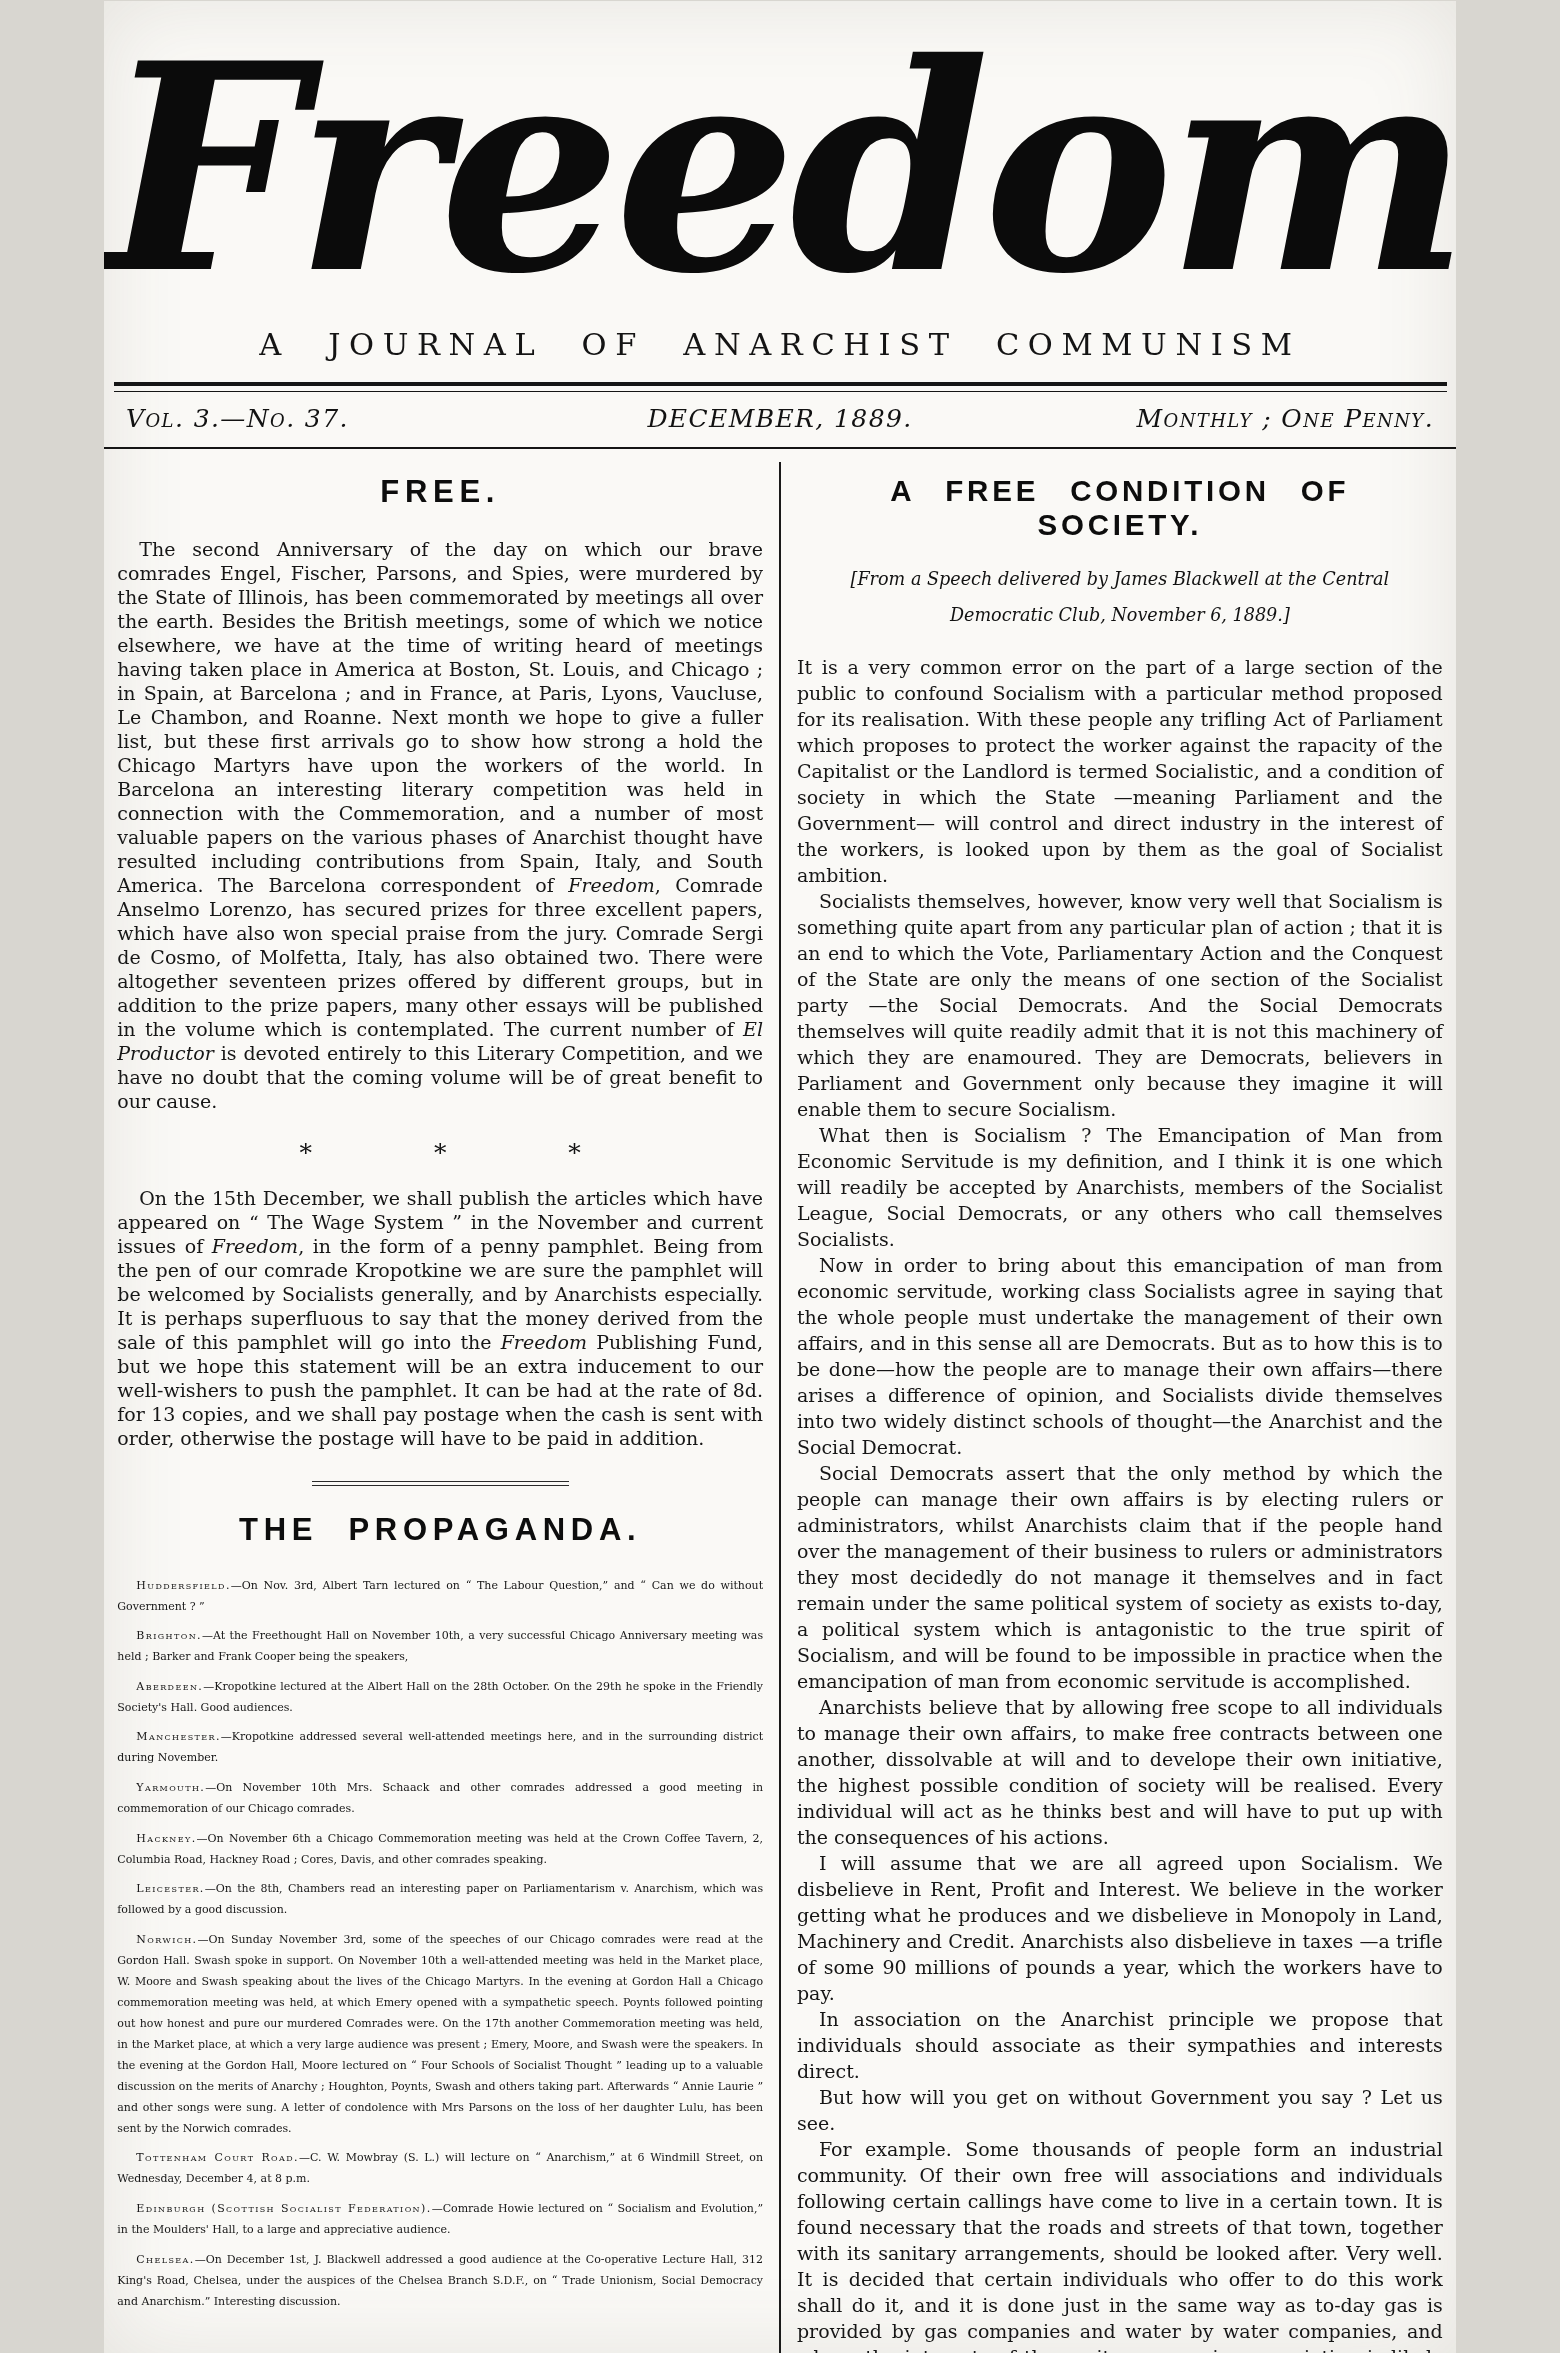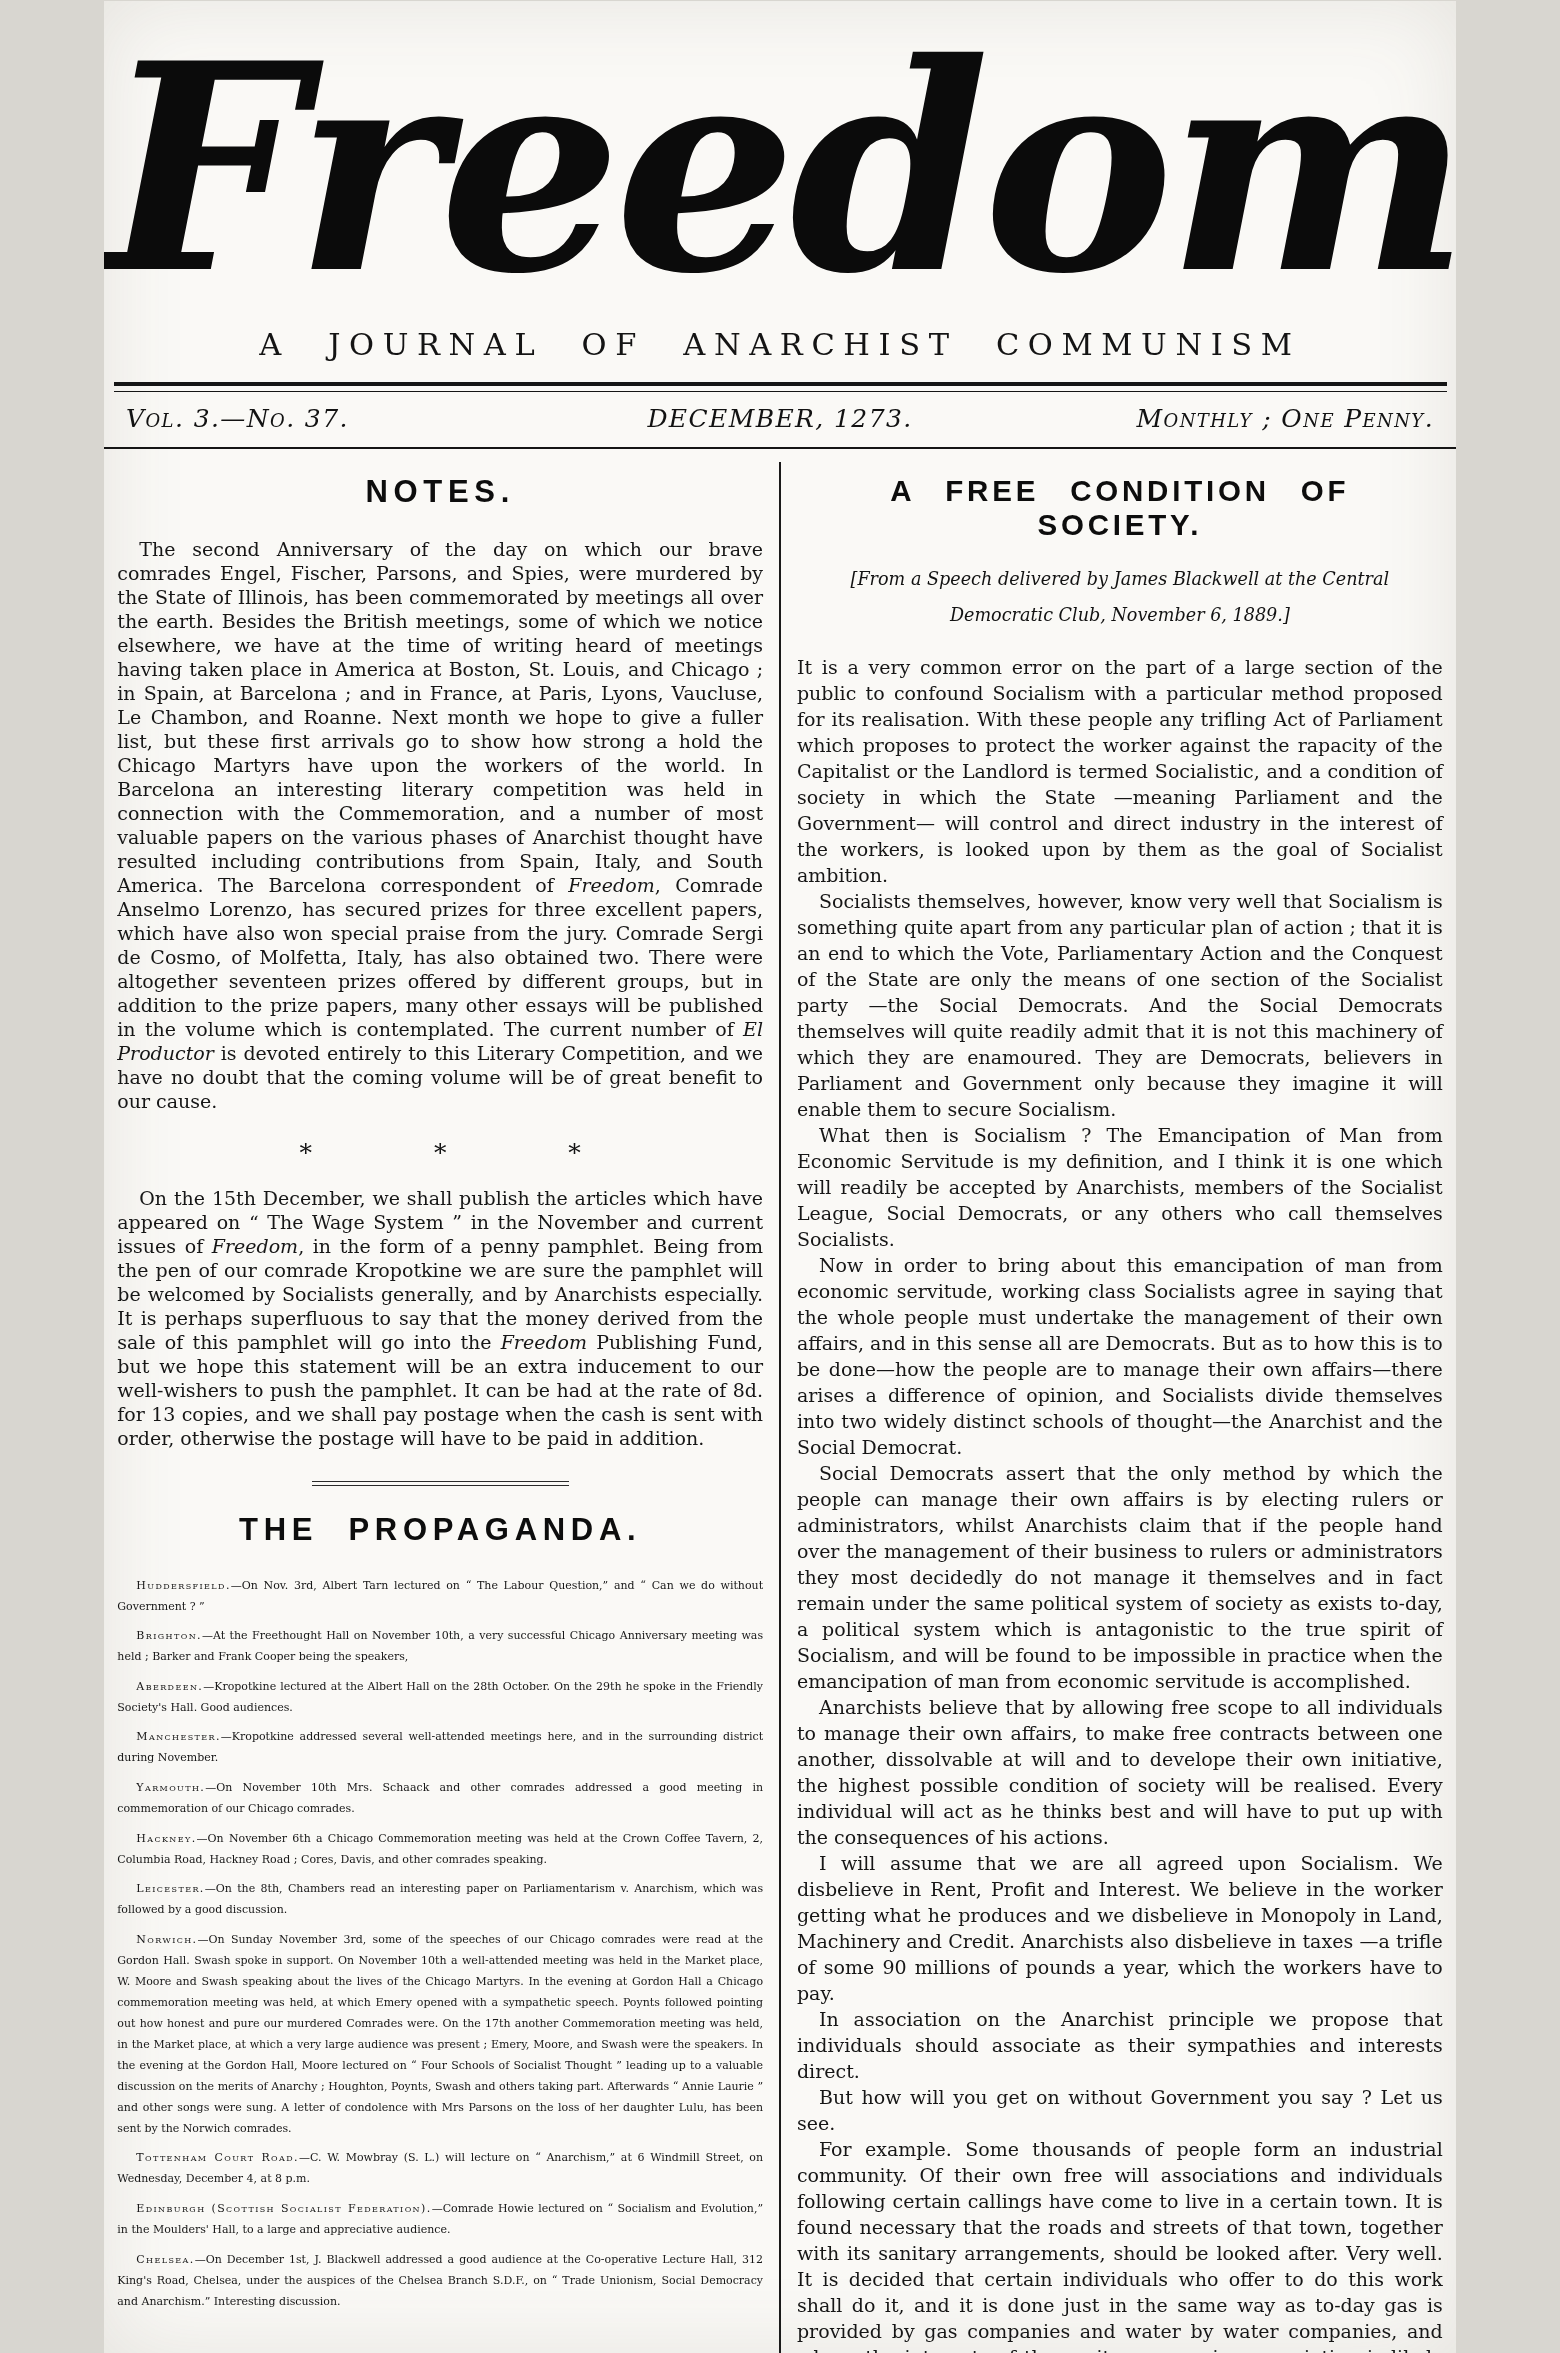--- a/index.html
+++ b/index.html
@@ -133,30 +133,30 @@
 
   <header class="masthead">
     <div class="masthead-title">Freedom</div>
     <div class="masthead-subtitle">A JOURNAL OF ANARCHIST COMMUNISM</div>
   </header>
 
   <div class="rule-double"></div>
 
   <div class="info-row">
     <span class="info-cell">Vol. 3.—No. 37.</span>
-    <span class="info-cell info-center">DECEMBER, 1273.</span>
+    <span class="info-cell info-center">DECEMBER, 1889.</span>
     <span class="info-cell info-right">Monthly ; One Penny.</span>
   </div>
 
   <div class="rule-single"></div>
 
   <div class="columns">
 
     <div class="col">
-      <h2 class="sec-heading">NOTES.</h2>
+      <h2 class="sec-heading">FREE.</h2>
 
       <p class="body-text"><span>The second Anniversary of the day on which our brave comrades Engel, Fischer, Parsons, and Spies, were murdered by the State of Illinois, has been commemorated by meetings all over the earth. Besides the British meetings, some of which we notice elsewhere, we have at the time of writing heard of meetings having taken place in America at Boston, St. Louis, and Chicago ; in Spain, at Barcelona ; and in France, at Paris, Lyons, Vaucluse, Le Chambon, and Roanne. Next month we hope to give a fuller list, but these first arrivals go to show how strong a hold the Chicago Martyrs have upon the workers of the world.  In Barcelona an interesting literary competition was held in connection with the Commemoration, and a number of most valuable papers on the various phases of Anarchist thought have resulted including contributions from Spain, Italy, and South America.  The Barcelona correspondent of </span><em>Freedom</em><span>, Comrade Anselmo Lorenzo, has secured prizes for three excellent papers, which have also won special praise from the jury.  Comrade Sergi de Cosmo, of Molfetta, Italy, has also obtained two.  There were altogether seventeen prizes offered by different groups, but in addition to the prize papers, many other essays will be published in the volume which is contemplated.  The current number of </span><em>El Productor</em><span> is devoted entirely to this Literary Competition, and we have no doubt that the coming volume will be of great benefit to our cause.</span></p>
 
       <div class="asterisks">* * *</div>
 
       <p class="body-text"><span>On the 15th December, we shall publish the articles which have appeared on “ The Wage System ” in the November and current issues of </span><em>Freedom</em><span>, in the form of a penny pamphlet.  Being from the pen of our comrade Kropotkine we are sure the pamphlet will be welcomed by Socialists generally, and by Anarchists especially.  It is perhaps superfluous to say that the money derived from the sale of this pamphlet will go into the </span><em>Freedom</em><span> Publishing Fund, but we hope this statement will be an extra inducement to our well-wishers to push the pamphlet.  It can be had at the rate of 8d. for 13 copies, and we shall pay postage when the cash is sent with order, otherwise the postage will have to be paid in addition.</span></p>
 
       <div class="mid-rule"></div>
 
       <h2 class="sec-heading">THE PROPAGANDA.</h2>

